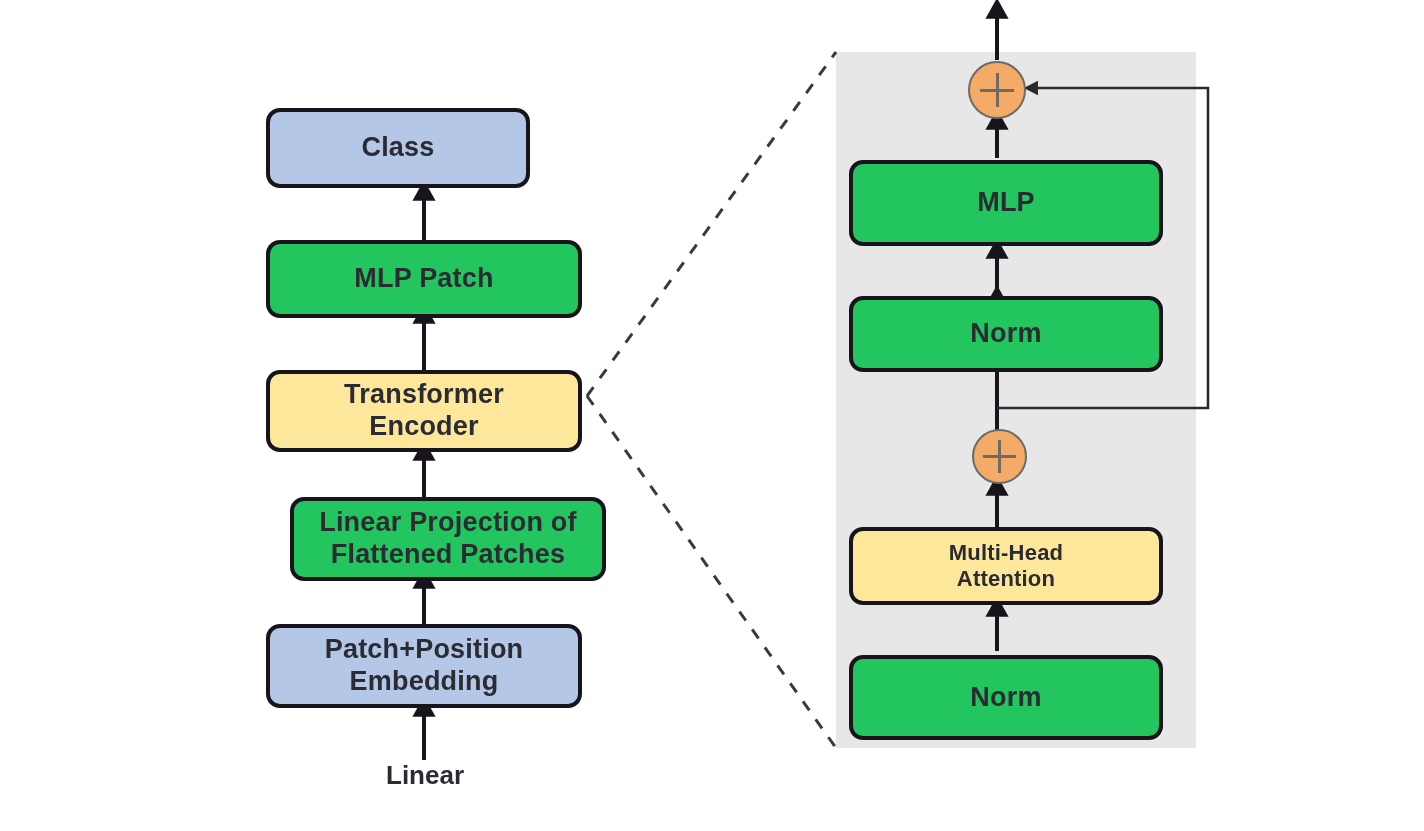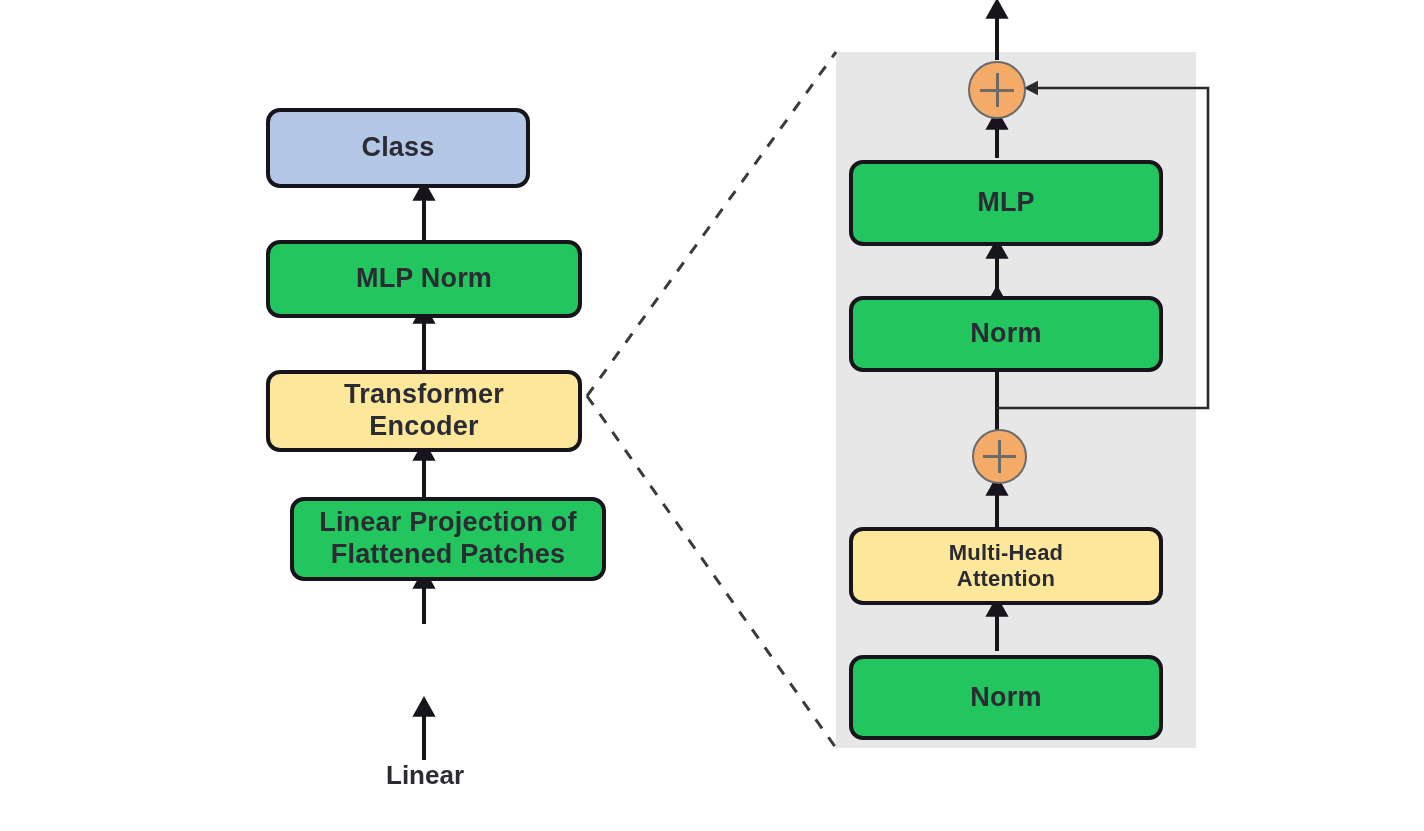--- a/index.html
+++ b/index.html
@@ -126,28 +126,30 @@
 
   <svg class="layer" id="dashes" viewBox="0 0 1424 831">
     <g stroke="#3a3a3a" stroke-width="3" fill="none" stroke-dasharray="11 11" stroke-linecap="butt">
       <line x1="587" y1="396" x2="836" y2="52"></line>
       <line x1="587" y1="396" x2="836" y2="748"></line>
     </g>
   </svg>
 
   <div class="node blue" style="left:266px; top:108px; width:264px; height:80px; font-size:27px;">Class</div>
 
-  <div class="node orange" style="left:266px; top:240px; width:316px; height:78px; font-size:27px;">MLP Norm</div>
+  <div class="node orange" style="left:266px; top:240px; width:316px; height:78px; font-size:27px;">MLP Patch</div>
 
   <div class="node yellow" style="left:266px; top:370px; width:316px; height:82px; font-size:27px; white-space:pre-line;">Transformer
 Encoder</div>
 
   <div class="node orange" style="left:266px; top:497px; width:316px; height:84px; font-size:27px; white-space:pre-line;margin-left:24px;">Linear Projection of
 Flattened Patches</div>
 
+  <div class="node blue" style="left:266px; top:624px; width:316px; height:84px; font-size:27px; white-space:pre-line;">Patch+Position
+Embedding</div>
 
   <div class="freetext" style="left:386px; top:760px; font-size:26px;">Linear</div>
 
   <div class="node orange" style="left:849px; top:160px; width:314px; height:86px; font-size:27px;">MLP</div>
 
   <div class="node orange" style="left:849px; top:296px; width:314px; height:76px; font-size:27px;">Norm</div>
 
   <div class="node yellow" style="left:849px; top:527px; width:314px; height:78px; font-size:22px; white-space:pre-line;">Multi-Head
 Attention</div>
 

